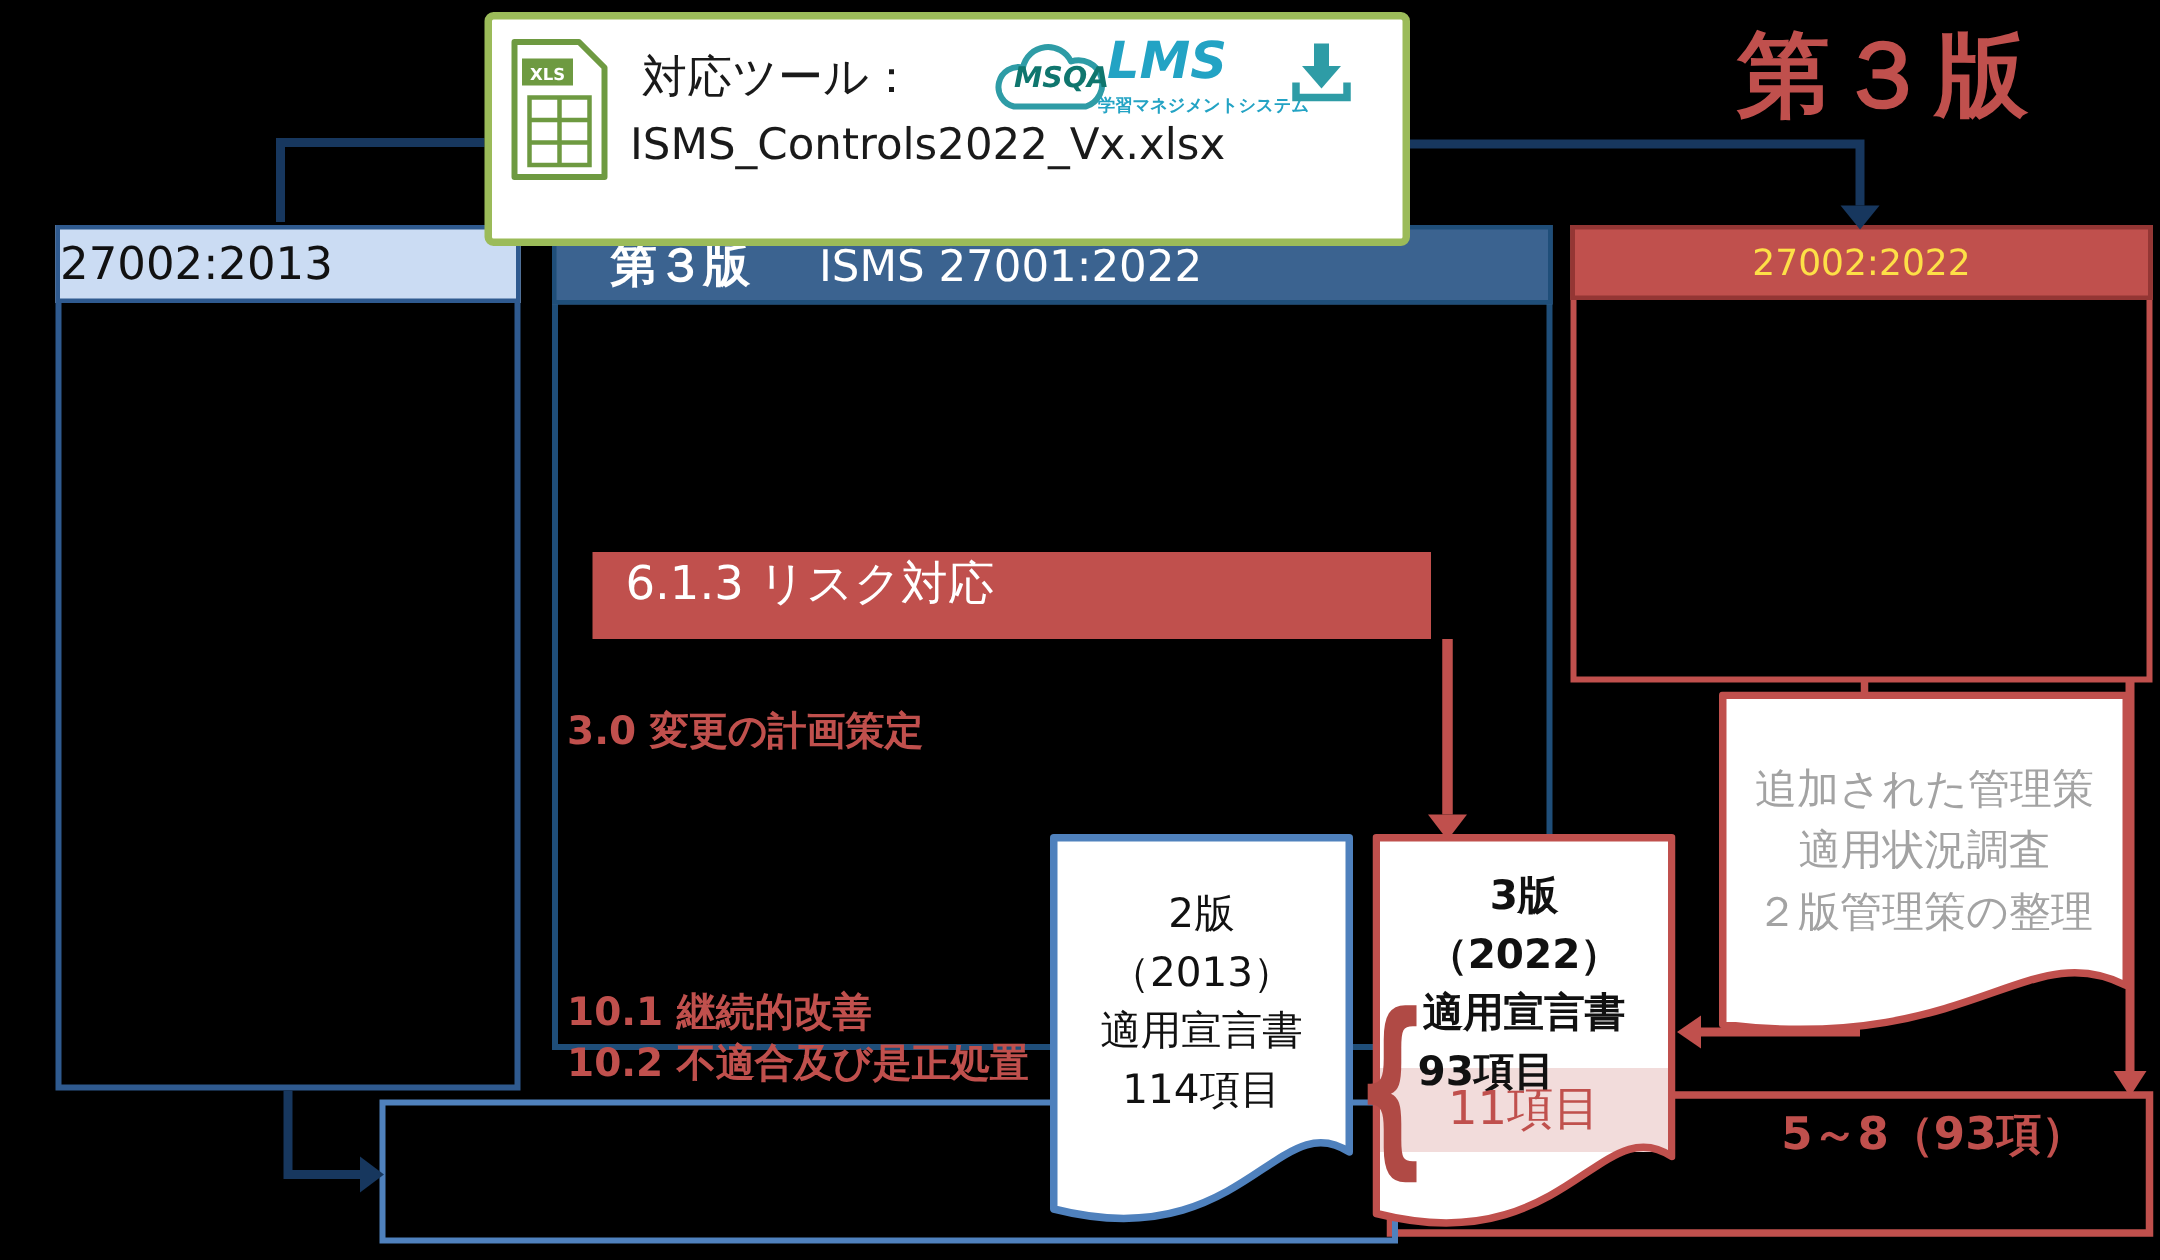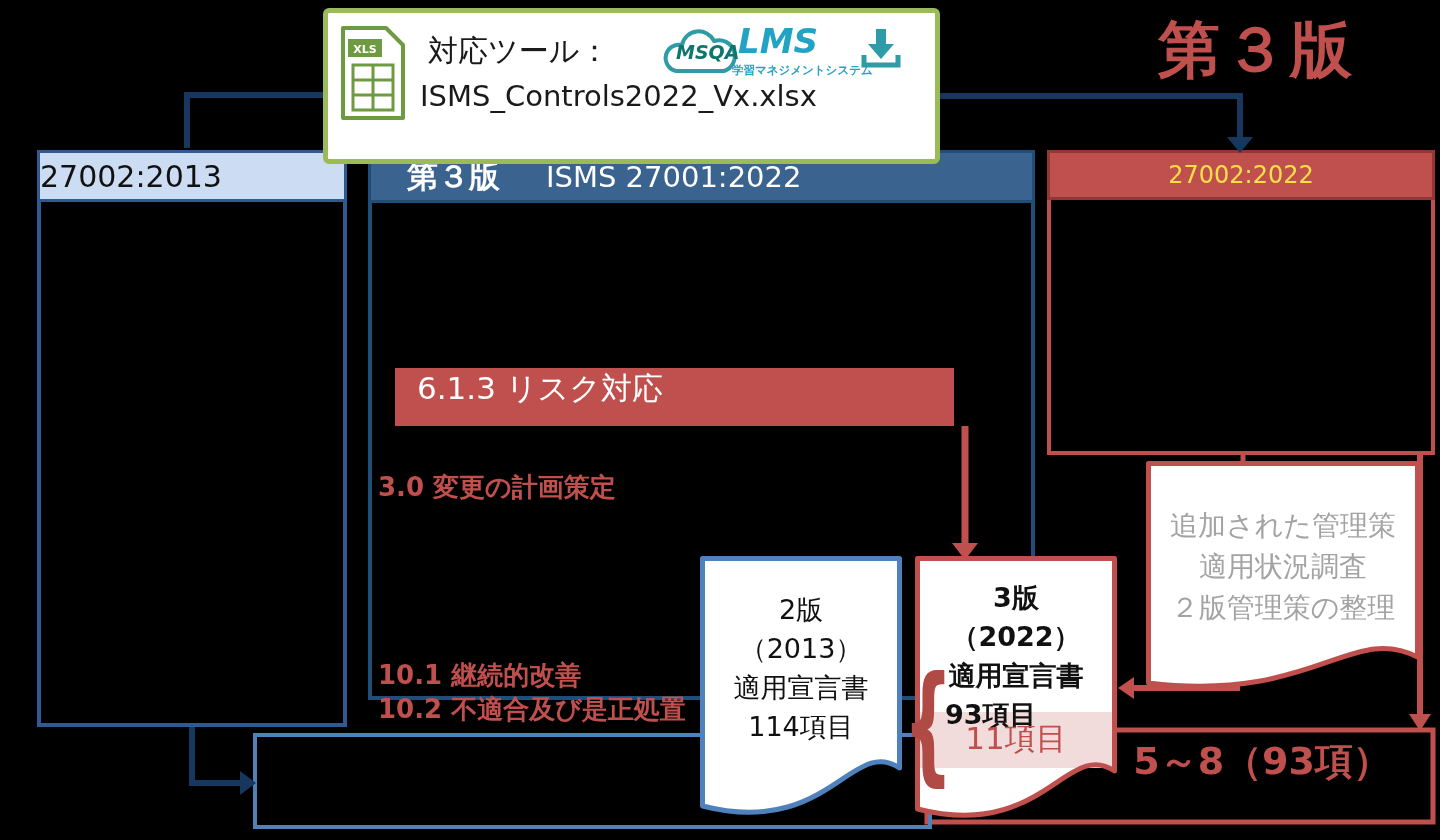--- a/index.html
+++ b/index.html
@@ -56,21 +56,21 @@
   .soa3-last{text-align:left;padding-left:30px;}
   .highlight-label{position:absolute;left:915px;top:718px;width:202px;text-align:center;
                    color:#c0504d;font-size:31px;z-index:5;}
   .brace{position:absolute;left:903px;top:660px;font-size:128px;line-height:1;color:#b04a45;
          transform:scaleX(.55);transform-origin:left center;z-index:5;font-weight:bold;}
 
   
   .annex-text{position:absolute;left:927px;top:734px;width:492px;text-align:right;
               color:#c0504d;z-index:5;}
   .annex-title{font-size:37px;font-weight:bold;padding-right:14px;}
-  .annex-range{font-size:38px;font-weight:bold;padding-right:28px;margin-top:2px;}
+  .annex-range{font-size:30px;font-weight:bold;padding-right:28px;margin-top:2px;}
 
   .svg-under{position:absolute;left:0;top:0;z-index:1;}
   .svg-over{position:absolute;left:0;top:0;z-index:5;}
 </style>
 </head>
 <body>
 
 <div class="stage">
 
   <svg class="svg-under" width="1440" height="840">

